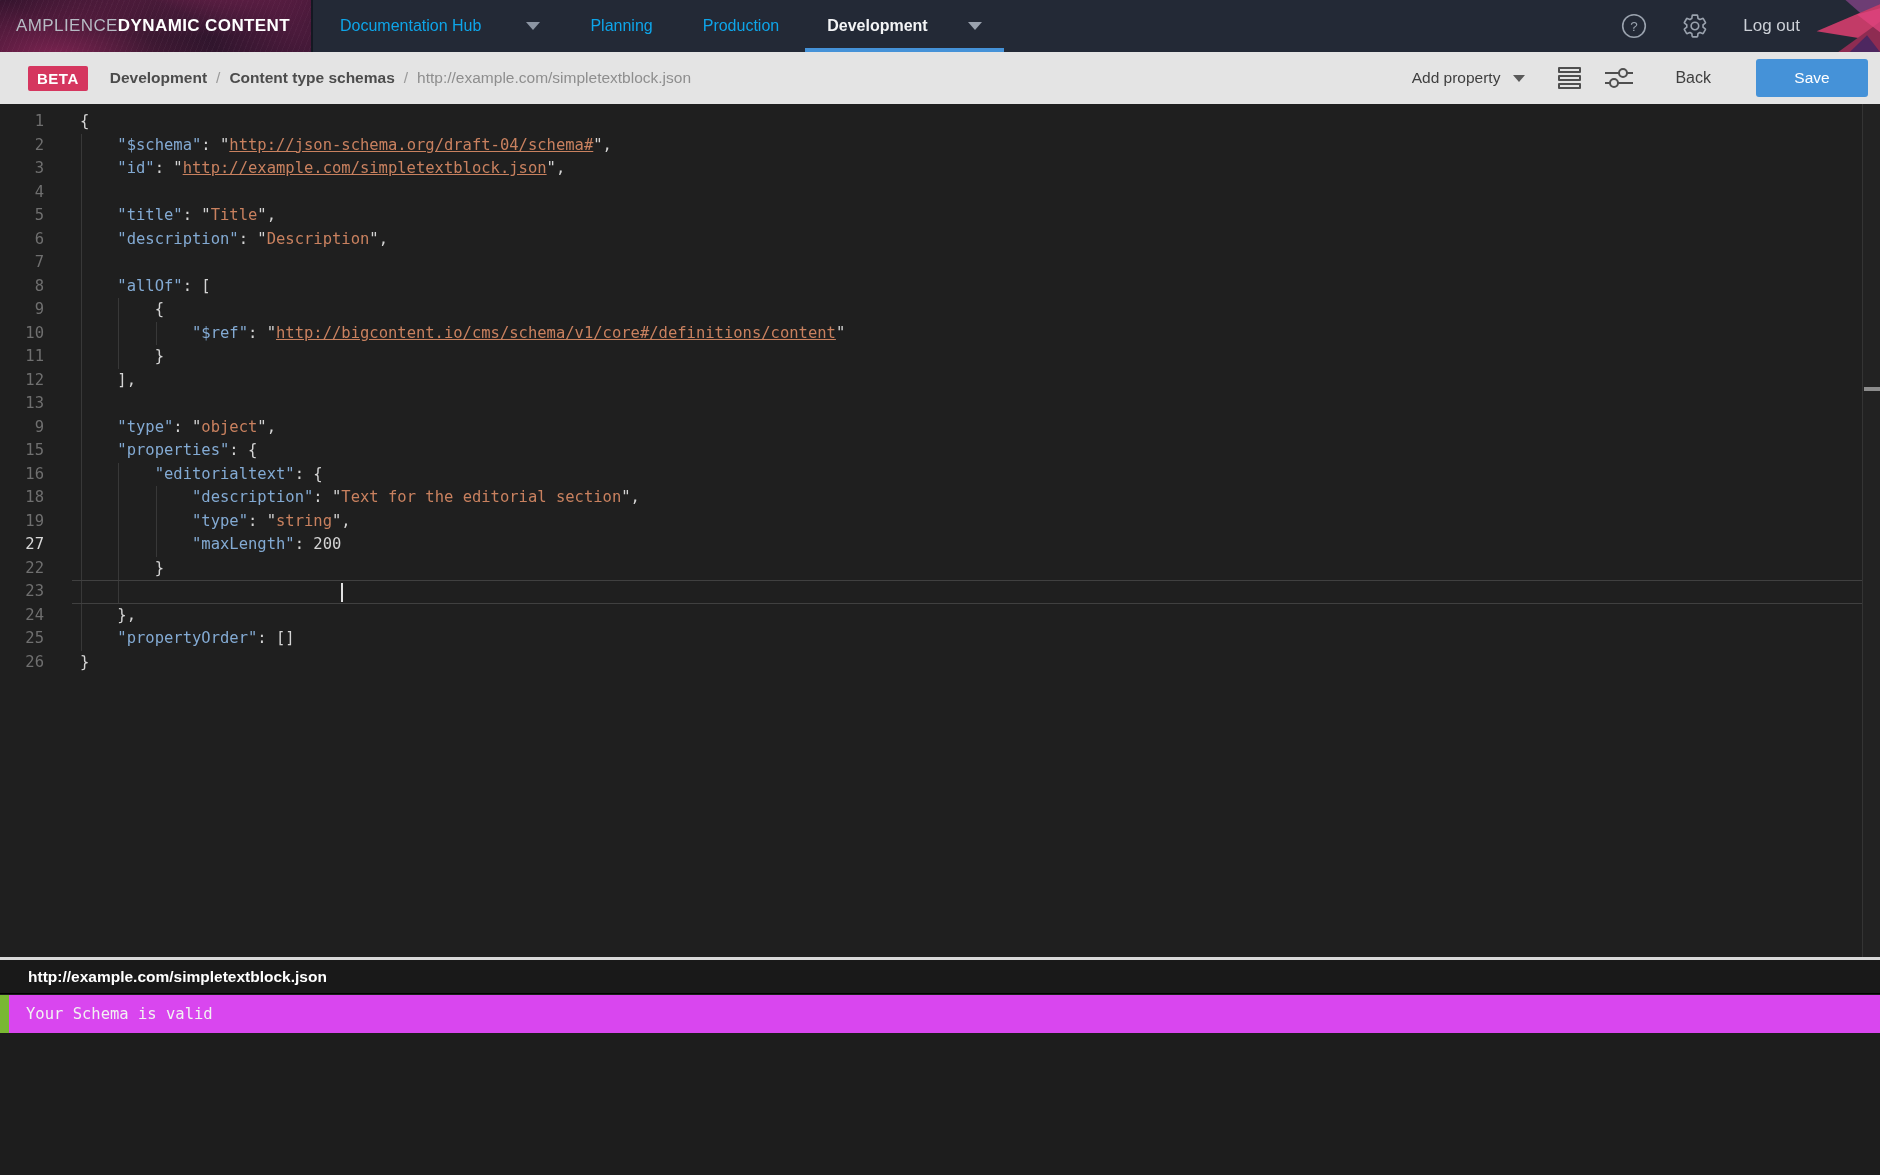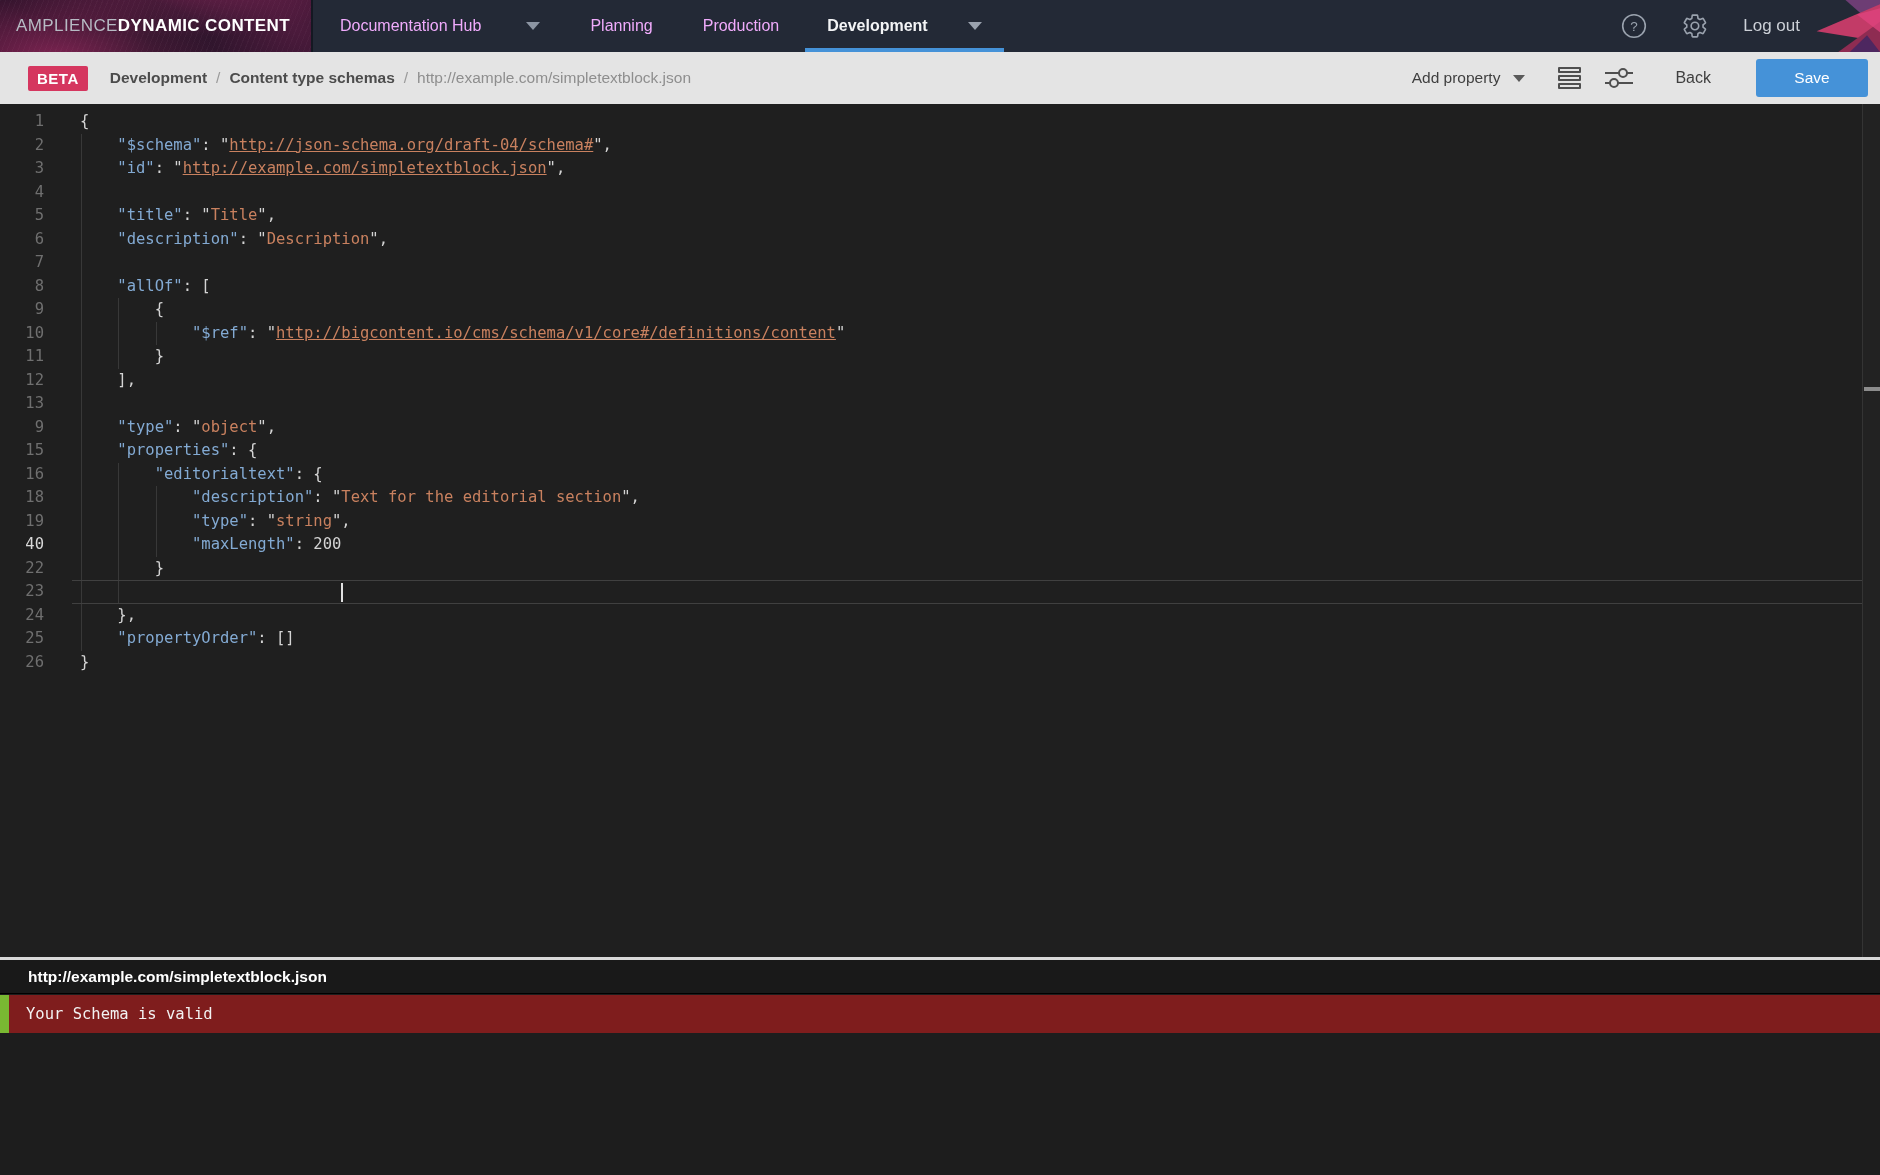--- a/index.html
+++ b/index.html
@@ -20,21 +20,21 @@
       radial-gradient(ellipse 260px 120px at 18% 115%, rgba(214,54,125,.50), transparent 62%),
       radial-gradient(ellipse 300px 90px at 60% -35%, rgba(186,48,115,.45), transparent 62%),
       radial-gradient(ellipse 220px 150px at 95% 55%, rgba(150,42,100,.35), transparent 66%),
       repeating-linear-gradient(112deg, rgba(255,255,255,.035) 0 1px, transparent 1px 5px),
       linear-gradient(100deg, #2b1229, #1c1222 48%, #251227);
   }
   .brand-light { color:#b7bbc4; font-size:17px; letter-spacing:.4px; white-space:pre; }
   .brand-bold  { color:#ffffff; font-size:17px; font-weight:700; letter-spacing:.4px; }
 
   .nav { position:absolute; left:340px; top:0; height:52px; display:flex; align-items:stretch; gap:50px; }
-  .nav-item { display:flex; align-items:center; color:#f0abfc; font-size:16px; cursor:pointer; white-space:nowrap; }
+  .nav-item { display:flex; align-items:center; color:#0ea5e9; font-size:16px; cursor:pointer; white-space:nowrap; }
   .nav-item .caret { margin-left:45px; }
   .caret {
     width:0; height:0; display:inline-block;
     border-left:7px solid transparent; border-right:7px solid transparent;
     border-top:8px solid #8c95a3;
   }
   .nav-dev { position:relative; padding:0 22px; margin-left:-24px; color:#f3f4f6; font-weight:600; }
   .nav-dev .caret { margin-left:40px; border-top-color:#9aa2ae; }
   .tab-underline { position:absolute; left:0; right:0; bottom:0; height:4px; background:#4592d8; }
 
@@ -101,21 +101,21 @@
   .scroll-marker { position:absolute; left:1px; right:0; top:283px; height:4px; background:#8c8c8c; }
 
   
   .splitter { position:absolute; top:957px; left:0; width:1880px; height:3px; background:#d8d8d8; cursor:row-resize; z-index:10; }
   .urlbar {
     position:absolute; top:960px; left:0; width:1880px; height:34px; background:#191919;
     border-bottom:1px solid #000; color:#ffffff; font-weight:700; font-size:15.5px;
     display:flex; align-items:center; padding-left:28px;
   }
   .validbar {
-    position:absolute; top:995px; left:0; width:1880px; height:38px; background:#7f1d1d;
+    position:absolute; top:995px; left:0; width:1880px; height:38px; background:#d946ef;
     border-left:9px solid #79b832; display:flex; align-items:center; padding-left:17px;
     color:#f2f2f2; font-family:"DejaVu Sans Mono", monospace; font-size:15.5px;
   }
   .console-rest { position:absolute; top:1033px; left:0; width:1880px; height:142px; background:#1d1d1d; }
 </style>
 </head>
 <body>
 
 <div class="topbar">
   <div class="logo">
@@ -211,21 +211,21 @@
       <div class="cline"><span class="ln">9</span><span class="guide" style="left: 81px;"></span><span class="guide" style="left: 118.32px;"></span><span class="tk-p">        {</span></div>
       <div class="cline"><span class="ln">10</span><span class="guide" style="left: 81px;"></span><span class="guide" style="left: 118.32px;"></span><span class="guide" style="left: 155.64px;"></span><span class="tk-p">            </span><span class="tk-k">"$ref"</span><span class="tk-p">: "</span><span class="tk-l">http://bigcontent.io/cms/schema/v1/core#/definitions/content</span><span class="tk-p">"</span></div>
       <div class="cline"><span class="ln">11</span><span class="guide" style="left: 81px;"></span><span class="guide" style="left: 118.32px;"></span><span class="tk-p">        }</span></div>
       <div class="cline"><span class="ln">12</span><span class="guide" style="left: 81px;"></span><span class="tk-p">    ],</span></div>
       <div class="cline"><span class="ln">13</span><span class="guide" style="left: 81px;"></span></div>
       <div class="cline"><span class="ln">9</span><span class="guide" style="left: 81px;"></span><span class="tk-p">    </span><span class="tk-k">"type"</span><span class="tk-p">: "</span><span class="tk-s">object</span><span class="tk-p">",</span></div>
       <div class="cline"><span class="ln">15</span><span class="guide" style="left: 81px;"></span><span class="tk-p">    </span><span class="tk-k">"properties"</span><span class="tk-p">: {</span></div>
       <div class="cline"><span class="ln">16</span><span class="guide" style="left: 81px;"></span><span class="guide" style="left: 118.32px;"></span><span class="tk-p">        </span><span class="tk-k">"editorialtext"</span><span class="tk-p">: {</span></div>
       <div class="cline"><span class="ln">18</span><span class="guide" style="left: 81px;"></span><span class="guide" style="left: 118.32px;"></span><span class="guide" style="left: 155.64px;"></span><span class="tk-p">            </span><span class="tk-k">"description"</span><span class="tk-p">: "</span><span class="tk-s">Text for the editorial section</span><span class="tk-p">",</span></div>
       <div class="cline"><span class="ln">19</span><span class="guide" style="left: 81px;"></span><span class="guide" style="left: 118.32px;"></span><span class="guide" style="left: 155.64px;"></span><span class="tk-p">            </span><span class="tk-k">"type"</span><span class="tk-p">: "</span><span class="tk-s">string</span><span class="tk-p">",</span></div>
-      <div class="cline active"><span class="ln">40</span><span class="guide" style="left: 81px;"></span><span class="guide" style="left: 118.32px;"></span><span class="guide" style="left: 155.64px;"></span><span class="tk-p">            </span><span class="tk-k">"maxLength"</span><span class="tk-p">: </span><span class="tk-n">200</span></div>
+      <div class="cline active"><span class="ln">27</span><span class="guide" style="left: 81px;"></span><span class="guide" style="left: 118.32px;"></span><span class="guide" style="left: 155.64px;"></span><span class="tk-p">            </span><span class="tk-k">"maxLength"</span><span class="tk-p">: </span><span class="tk-n">200</span></div>
       <div class="cline"><span class="ln">22</span><span class="guide" style="left: 81px;"></span><span class="guide" style="left: 118.32px;"></span><span class="tk-p">        }</span></div>
       <div class="cline"><span class="ln">23</span><span class="guide" style="left: 81px;"></span><span class="guide" style="left: 118.32px;"></span></div>
       <div class="cline"><span class="ln">24</span><span class="guide" style="left: 81px;"></span><span class="tk-p">    },</span></div>
       <div class="cline"><span class="ln">25</span><span class="guide" style="left: 81px;"></span><span class="tk-p">    </span><span class="tk-k">"propertyOrder"</span><span class="tk-p">: []</span></div>
       <div class="cline"><span class="ln">26</span><span class="tk-p">}</span></div>
     </div>
   <div class="scrollbar">
     <div class="scroll-marker"></div>
   </div>
 <div class="active-box" style="top: 476px;"></div>

